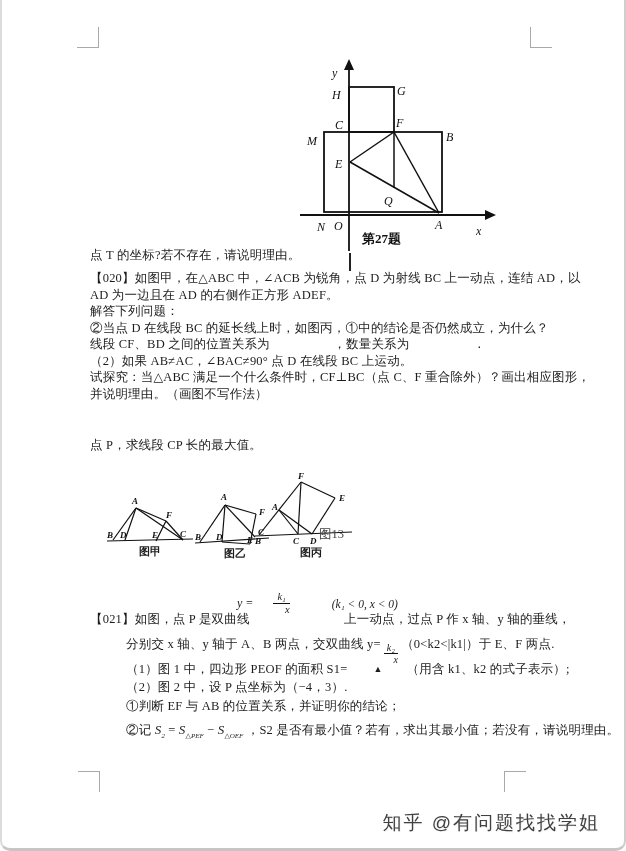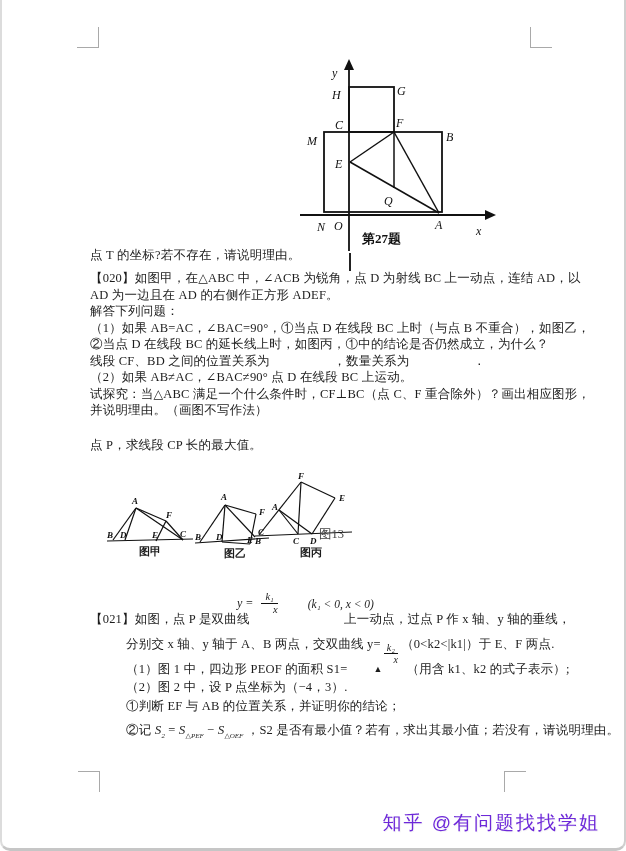--- a/index.html
+++ b/index.html
@@ -22,34 +22,34 @@
   .abs{position:absolute;left:88px;width:500px;}
   .sqrt{position:relative;top:-4px;font-style:italic;font-size:12px;}
   .sfig{position:absolute;text-align:center;}
   .sfig svg{display:block;}
   .sfig text{font-family:"Liberation Serif","DejaVu Serif",serif;font-size:9px;font-style:italic;font-weight:bold;fill:#111;}
   .fcap{font-size:11px;font-weight:bold;margin-top:1px;}
   .fig13{position:absolute;left:317px;top:526px;font-size:12.5px;color:#444;}
   .seg{position:absolute;font-size:12.5px;white-space:nowrap;letter-spacing:0.2px;}
   .formula{position:absolute;display:inline-flex;align-items:center;font-size:12px;white-space:nowrap;}
   .it{font-style:italic;}
-  .frac{display:inline-flex;flex-direction:column;align-items:flex-end;margin:0 8px;}
+  .frac{display:inline-flex;flex-direction:column;align-items:flex-end;margin:0 20px;}
   .frac .num{font-size:10.5px;font-style:italic;border-bottom:1px solid #111;padding:0 4px;line-height:12px;}
   .frac .den{font-size:10.5px;font-style:italic;line-height:12px;}
   .cond{margin-left:22px;font-size:11.5px;}
   .frac2{display:inline-flex;flex-direction:column;align-items:flex-end;vertical-align:-3px;margin:0 3px;}
   .frac2 .num{font-size:10px;font-style:italic;border-bottom:1px solid #111;padding:0 3px;line-height:11px;}
   .frac2 .den{font-size:10px;font-style:italic;line-height:11px;}
   .inlrow{position:absolute;left:88px;white-space:nowrap;font-size:12.5px;letter-spacing:0.2px;margin-left:36px;}
   .tri{font-size:9px;margin:0 24px 0 26px;vertical-align:1px;}
   .mS{font-style:italic;font-size:13px;}
   .msub{font-style:italic;font-size:7px;vertical-align:-4px;letter-spacing:0;}
   .watermark{
     position:absolute;right:24px;bottom:12px;font-size:19px;letter-spacing:2px;
-    color:#6d28d9;text-shadow:1px 1px 0 #f6f6f6;font-family:"Liberation Sans","DejaVu Sans",sans-serif;
+    color:#404040;text-shadow:1px 1px 0 #f6f6f6;font-family:"Liberation Sans","DejaVu Sans",sans-serif;
   }
 </style>
 </head>
 <body>
 
 <div class="page">
 
   <div class="corner tl"></div>
   <div class="corner tr"></div>
   <div class="corner bl"></div>
@@ -90,21 +90,20 @@
   <div class="caret"></div>
 
   <div class="abs" style="top:247px">
     <div class="tl2">点 T 的坐标?若不存在，请说明理由。</div>
   </div>
 
   <div class="abs" style="top:270px">
     <div class="tl2">【020】如图甲，在△ABC 中，∠ACB 为锐角，点 D 为射线 BC 上一动点，连结 AD，以</div>
     <div class="tl2">AD 为一边且在 AD 的右侧作正方形 ADEF。</div>
     <div class="tl2">解答下列问题：</div>
-    <div class="tl2">（1）如果 AB=AC，∠BAC=90°，①当点 D 在线段 BC 上时（与点 B 不重合），如图乙，</div>
     <div class="tl2">②当点 D 在线段 BC 的延长线上时，如图丙，①中的结论是否仍然成立，为什么？</div>
     <div class="tl2">线段 CF、BD 之间的位置关系为　　　　　，数量关系为　　　　　．</div>
     <div class="tl2">（2）如果 AB≠AC，∠BAC≠90° 点 D 在线段 BC 上运动。</div>
     <div class="tl2">试探究：当△ABC 满足一个什么条件时，CF⊥BC（点 C、F 重合除外）？画出相应图形，</div>
     <div class="tl2">并说明理由。（画图不写作法）</div>
   </div>
 
   <div class="abs" style="top:429px">
     <div class="tl2" style="margin-top:8px">点 P，求线段 CP 长的最大值。</div>
   </div>

